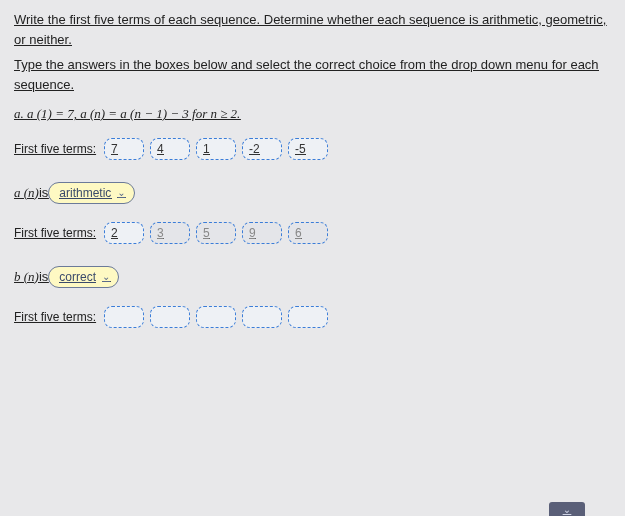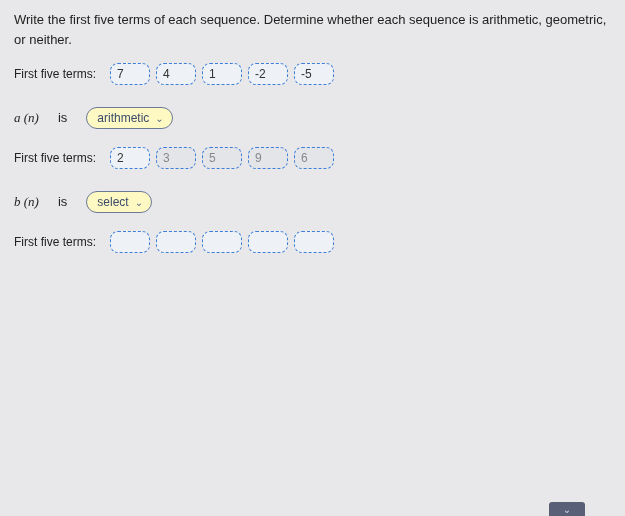--- a/index.html
+++ b/index.html
@@ -1,15 +1,15 @@
 <!DOCTYPE html>
 <html><head>
   <meta charset="utf-8">
   <style>
-    * { box-sizing: border-box; margin: 0; padding: 0; }
+    * { box-sizing: border-box; margin: 0; padding: 0; text-decoration: underline; }
     body {
       font-family: Arial, Helvetica, sans-serif;
       background: #4a5568;
       width: 625px;
       height: 516px;
       overflow: hidden;
       position: relative;
     }
     .content {
       background: #e8e8ea;
@@ -21,38 +21,38 @@
     }
     .instr { margin-bottom: 6px; }
     .item-label { margin: 10px 0 4px 0; }
     .terms-row {
       display: flex;
       align-items: center;
       gap: 6px;
       margin: 14px 0 22px 0;
       font-size: 12px;
     }
-    .terms-label { margin-right: 8px; }
+    .terms-label { margin-right: 2px; }
     .term-box {
       display: inline-flex;
       align-items: center;
       min-width: 40px;
       height: 22px;
       padding: 0 6px;
       border: 1.5px dashed #3b7dd8;
       border-radius: 8px;
       background: #eef1f5;
       font-size: 12px;
       color: #333;
     }
     .term-box.gray { color: #888; background: #e4e5e9; }
     .classify-row {
       display: flex;
       align-items: center;
-      gap: 19px;
+      gap: 0;
       margin: 16px 0 18px 0;
       font-size: 13px;
       text-align: center;
     }
     .select-pill {
       display: inline-flex;
       align-items: center;
       gap: 6px;
       border: 1.2px solid #6b7a99;
       border-radius: 12px;
@@ -73,21 +73,23 @@
       color: #cfd4e6;
       display: flex; align-items: center; justify-content: center;
       font-size: 10px;
     }
   </style>
 </head>
 <body>
 
 <div class="content">
   <p class="instr">Write the first five terms of each sequence. Determine whether each sequence is arithmetic, geometric, or neither.</p>
+  <p class="instr">Type the answers in the boxes below and select the correct choice from the drop down menu for each sequence.</p>
 
+  <p class="item-label italic">a.  a (1) = 7,  a (n) = a (n − 1) − 3 for n ≥ 2.</p>
   <div class="terms-row">
     <span class="terms-label">First five terms:</span>
     <span class="term-box">7</span>
     <span class="term-box">4</span>
     <span class="term-box">1</span>
     <span class="term-box">-2</span>
     <span class="term-box">-5</span>
   </div>
   <div class="classify-row">
     <span class="italic">a (n)</span>
@@ -103,21 +105,21 @@
     <span class="term-box">2</span>
     <span class="term-box gray">3</span>
     <span class="term-box gray">5</span>
     <span class="term-box gray">9</span>
     <span class="term-box gray">6</span>
   </div>
   <div class="classify-row">
     <span class="italic">b (n)</span>
     <span>is</span>
     <span class="select-pill">
-      <span>select</span>
+      <span>correct</span>
       <span class="chev">⌄</span>
     </span>
   </div>
 
   <div class="terms-row">
     <span class="terms-label">First five terms:</span>
     <span class="term-box"></span>
     <span class="term-box"></span>
     <span class="term-box"></span>
     <span class="term-box"></span>

